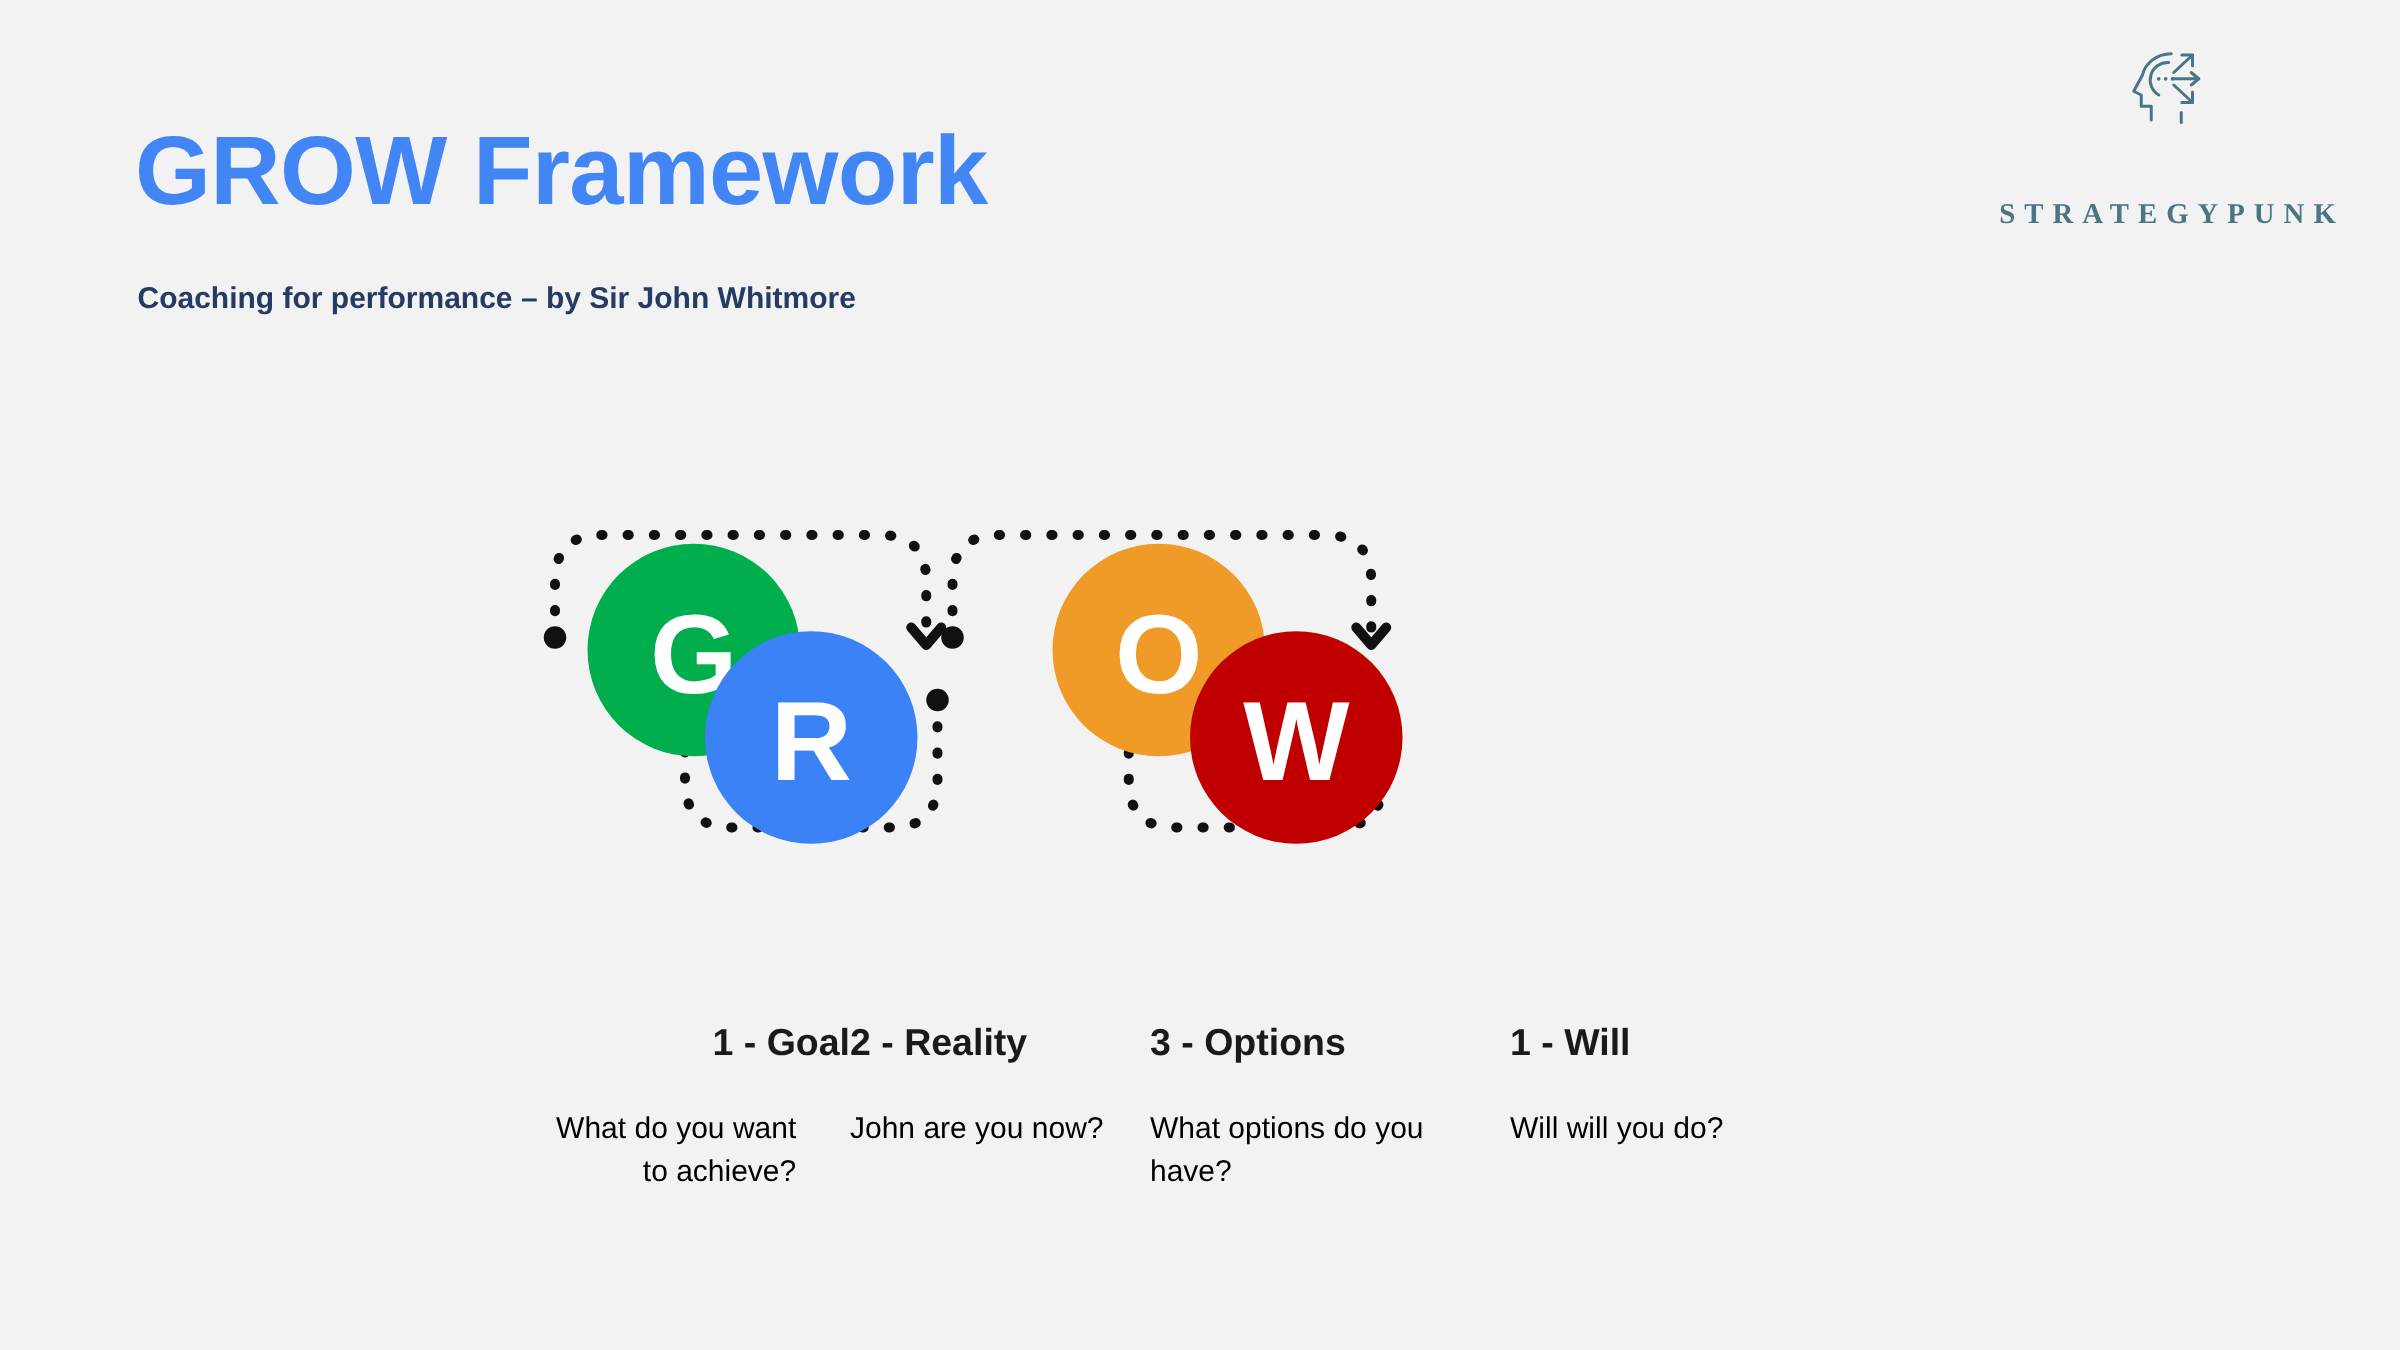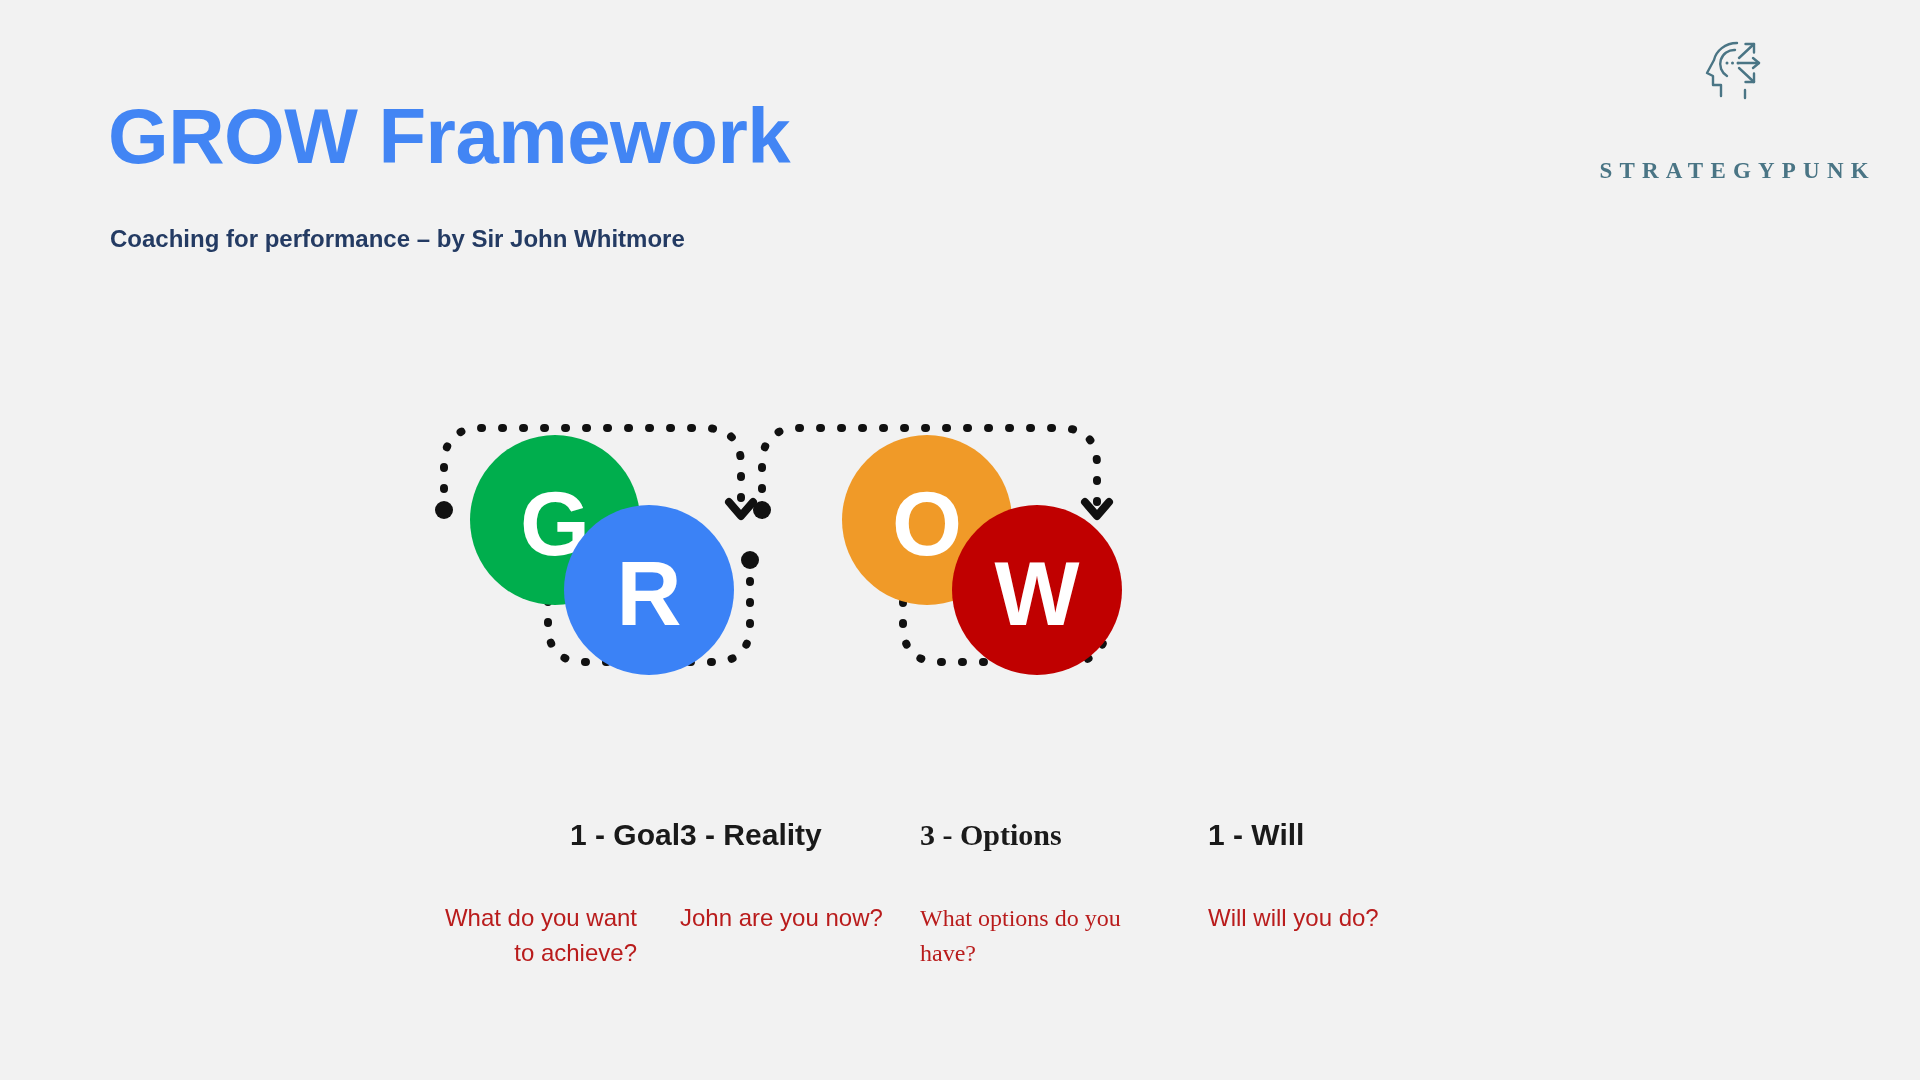--- a/index.html
+++ b/index.html
@@ -95,35 +95,35 @@
   .captions {
     position: absolute;
     left: 422px;
     top: 818px;
     width: 1100px;
     display: flex;
   }
   .caption-col { width: 255px; }
   .caption-col:nth-child(1) { width: 258px; text-align: right; }
   .caption-col:nth-child(2) { width: 240px; }
-  .caption-col:nth-child(3) { width: 288px; font-family: Liberation Serif, serif; }
+  .caption-col:nth-child(3) { width: 288px; }
   .caption-col:nth-child(4) { width: 230px; }
 
   .caption-head {
     font-size: 30px;
     font-weight: 700;
     color: #1a1a1a;
     line-height: 1.1;
     white-space: nowrap;
   }
   .caption-body {
-    margin-top: 50px;
+    margin-top: 35px;
     font-size: 24px;
     font-weight: 400;
-    color: #b91c1c;
+    color: #000000;
     line-height: 1.45;
     max-width: 215px;
   }
   .caption-col:nth-child(3) .caption-body { max-width: 250px; }
 </style>
 </head>
 <body>
 
 <div class="slide">
 
@@ -212,21 +212,21 @@
   </div>
 
   <div class="captions">
 
     <div class="caption-col">
       <div class="caption-head">1 - Goal</div>
       <div class="caption-body">What do you want to achieve?</div>
     </div>
 
     <div class="caption-col">
-      <div class="caption-head">3 - Reality</div>
+      <div class="caption-head">2 - Reality</div>
       <div class="caption-body">John are you now?</div>
     </div>
 
     <div class="caption-col">
       <div class="caption-head">3 - Options</div>
       <div class="caption-body">What options do you have?</div>
     </div>
 
     <div class="caption-col">
       <div class="caption-head">1 - Will</div>

